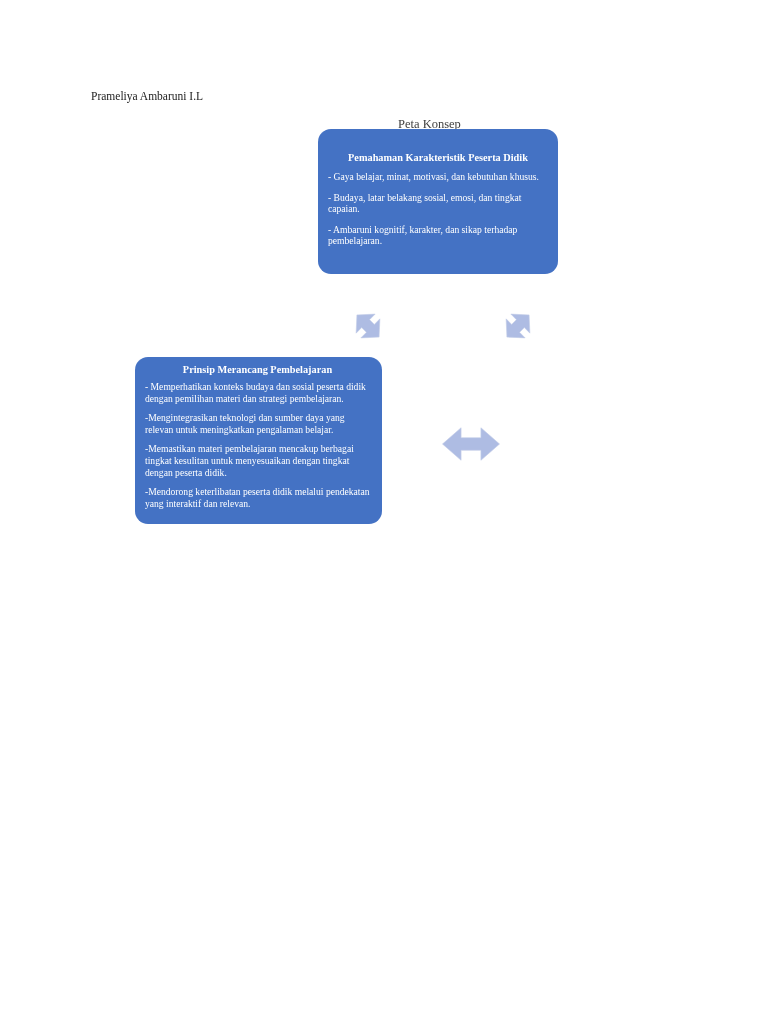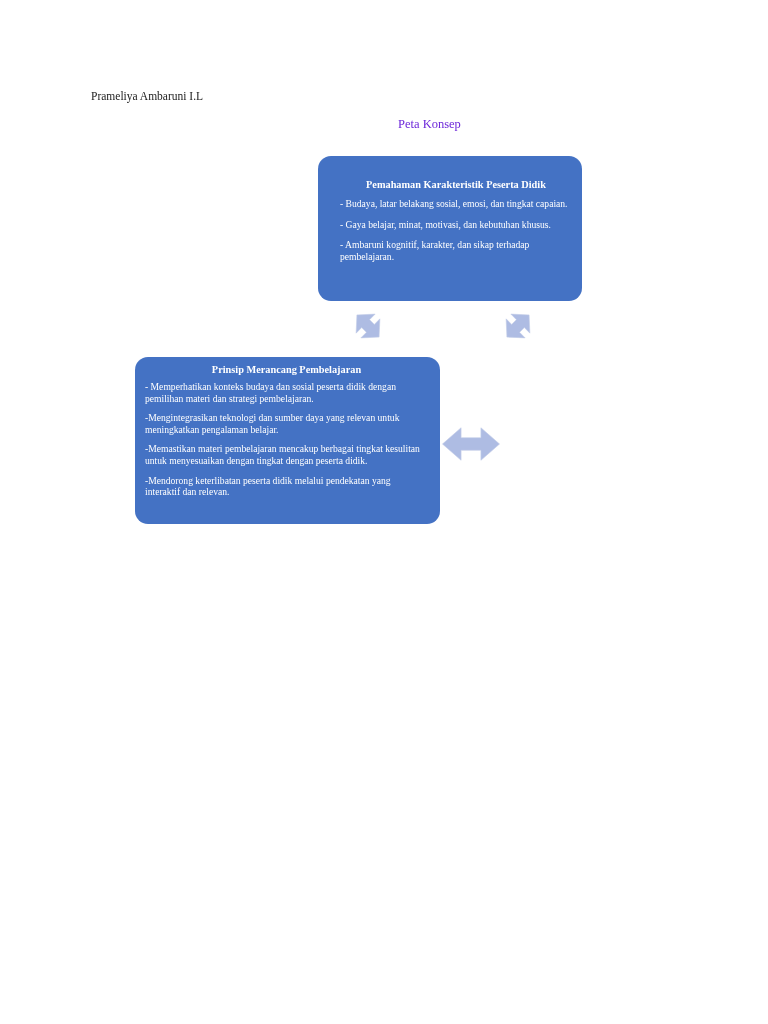--- a/index.html
+++ b/index.html
@@ -34,21 +34,21 @@
     line-height: 15px;
     color: #1a1a1a;
     white-space: nowrap;
   }
   .map-title {
     position: absolute;
     left: 398px;
     top: 116px;
     font-size: 12.5px;
     line-height: 16px;
-    color: #6d28d9;
+    color: #404040;
     white-space: nowrap;
   }
 
   
   .concept-box {
     position: absolute;
     background: #4472C4;
     border-radius: 13px;
     color: #ffffff;
     box-sizing: border-box;
@@ -65,33 +65,33 @@
     font-size: 9.6px;
     line-height: 11.6px;
     margin: 0 0 7px 0;
     color: #ffffff;
   }
   .box-line:last-child { margin-bottom: 0; }
 
   
   #box-understanding {
     left: 318px;
-    top: 156px;
-    width: 264px;
+    top: 129px;
+    width: 240px;
     height: 145px;
-    padding: 22px 10px 10px 22px;
+    padding: 22px 10px 10px 10px;
   }
   #box-understanding .box-title { margin-bottom: 7px; }
   #box-understanding .box-line { margin-bottom: 9px; }
 
   
   #box-design-learning {
     left: 135px;
     top: 357px;
-    width: 305px;
+    width: 247px;
     height: 167px;
     padding: 6px 12px 8px 10px;
   }
   #box-design-learning .box-title { margin-bottom: 5px; }
   #box-design-learning .box-line { margin-bottom: 8px; }
 
   
   #box-design-assessment {
     left: 500px;
     top: 383px;
@@ -118,22 +118,22 @@
 <body>
 
 <div class="page">
 
   <div class="author-name">Prameliya Ambaruni I.L</div>
 
   <div class="map-title">Peta Konsep</div>
 
   <div class="concept-box" id="box-understanding">
     <div class="box-title">Pemahaman Karakteristik Peserta Didik</div>
+    <div class="box-line">- Gaya belajar, minat, motivasi, dan kebutuhan khusus.</div>
     <div class="box-line">- Budaya, latar belakang sosial, emosi, dan tingkat capaian.</div>
-    <div class="box-line">- Gaya belajar, minat, motivasi, dan kebutuhan khusus.</div>
     <div class="box-line">- Ambaruni kognitif, karakter, dan sikap terhadap pembelajaran.</div>
   </div>
 
   <div class="concept-box" id="box-design-learning">
     <div class="box-title">Prinsip Merancang Pembelajaran</div>
     <div class="box-line">- Memperhatikan konteks budaya dan sosial peserta didik dengan pemilihan materi dan strategi pembelajaran.</div>
     <div class="box-line">-Mengintegrasikan teknologi dan sumber daya yang relevan untuk meningkatkan pengalaman belajar.</div>
     <div class="box-line">-Memastikan materi pembelajaran mencakup berbagai tingkat kesulitan untuk menyesuaikan dengan tingkat dengan peserta didik.</div>
     <div class="box-line">-Mendorong keterlibatan peserta didik melalui pendekatan yang interaktif dan relevan.</div>
   </div>

